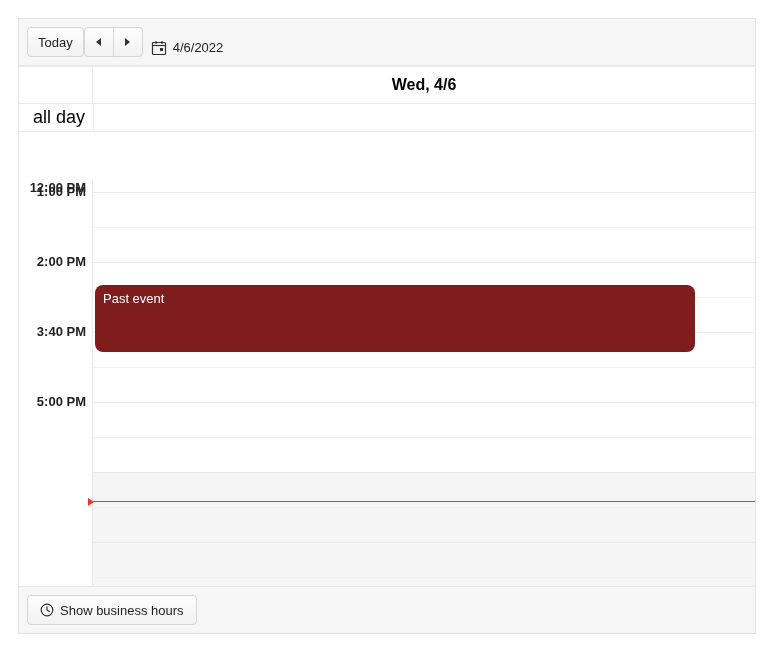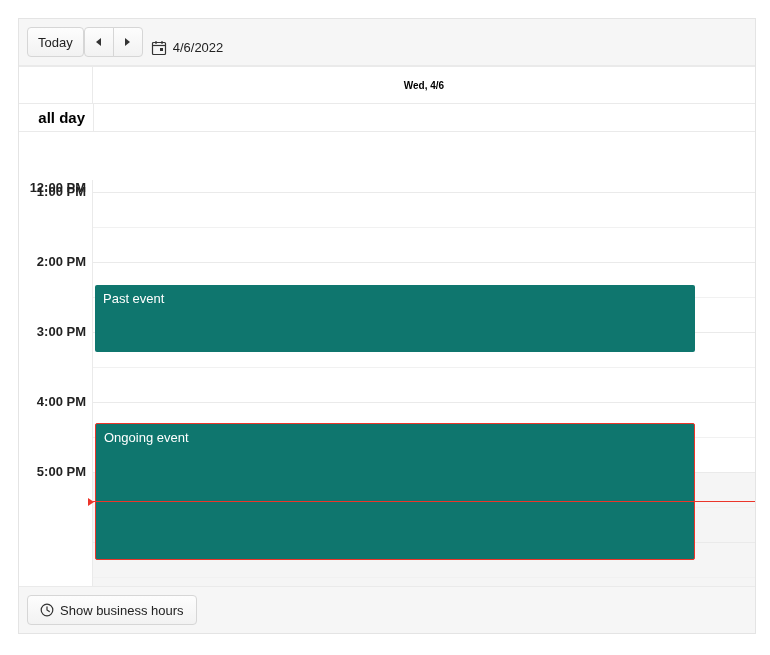--- a/index.html
+++ b/index.html
@@ -29,47 +29,47 @@
   .arrow.left { border-right: 5px solid #333; }
   .arrow.right { border-left: 5px solid #333; }
   .date-display { display:flex; align-items:center; gap:6px; margin-left: 8px; font-size: 13px; color: #222; margin-top: 11px; }
 
   
   .hdr {
     display:flex; height:38px; border-top: 1px solid #eaeaea; border-bottom:1px solid #eaeaea;
     background:#fff;
   }
   .hdr .time-col { width:74px; border-right:1px solid #eaeaea; }
-  .hdr .day-col { flex:1; display:flex; align-items:center; justify-content:center; font-weight:700; font-size:10px; }
+  .hdr .day-col { flex:1; display:flex; align-items:center; justify-content:center; font-weight:700; font-size:16px; }
 
   
   .allday {
     display:flex; height:28px; border-bottom:1px solid #eaeaea; background:#fff;
   }
-  .allday .time-col { width:74px; display:flex; align-items:center; justify-content:flex-end; padding-right:8px; font-weight:700; font-size:15px; }
+  .allday .time-col { width:74px; display:flex; align-items:center; justify-content:flex-end; padding-right:8px; font-weight:400; font-size:18px; }
   .allday .day-col { flex:1; border-left:1px solid #eaeaea; }
 
   
   .grid { display:flex; position:relative; overflow:hidden; }
   .time-gutter { width:74px; border-right:1px solid #eaeaea; }
   .time-gutter .slot { height:70px; position:relative; }
   .time-gutter .slot .label {
     position:absolute; top:-8px; right:6px; font-weight:700; font-size:13px; color:#222;
   }
   .events-col { flex:1; position:relative; }
   .events-col .hour { height:70px; border-top:1px solid #eaeaea; }
   .events-col .hour .half { height:35px; border-bottom:1px dashed transparent; }
   .events-col .hour .half:first-child { border-bottom:1px solid #f1f1f1; }
 
   .nonwork { background:#f5f5f5; }
 
   .event {
     position:absolute; left:2px; width:600px;
-    background:#0f766e; color:#fff; font-size:13px;
-    border-radius:2px; padding:6px 8px; overflow:hidden;
+    background:#7f1d1d; color:#fff; font-size:13px;
+    border-radius:8px; padding:6px 8px; overflow:hidden;
   }
   .event.ongoing { border:1px solid #ec352a; }
 
   .now-line {
     position:absolute; left:0; right:0; height:0;
     border-top:1px solid #ec352a;
   }
   .now-marker {
     position:absolute; left:-5px; width:0; height:0; top:-4px;
     border-top:4px solid transparent; border-bottom:4px solid transparent;
@@ -132,24 +132,21 @@
         <div class="slot" style="height:12px;">
             <span class="label" style="top:0;">12:00 PM</span>
           </div>
         <div class="slot">
             <span class="label">1:00 PM</span>
           </div>
         <div class="slot">
             <span class="label">2:00 PM</span>
           </div>
         <div class="slot">
-            <span class="label">3:00 PM</span>
-          </div>
-        <div class="slot">
-            <span class="label">4:00 PM</span>
+            <span class="label">3:40 PM</span>
           </div>
         <div class="slot">
             <span class="label">5:00 PM</span>
           </div>
       </div>
       <div class="events-col">
         <div style="height:12px;"></div>
         <div class="hour">
             <div class="half"></div>
             <div class="half"></div>
@@ -170,23 +167,20 @@
             <div class="half"></div>
             <div class="half"></div>
           </div>
         <div class="hour nonwork">
             <div class="half"></div>
             <div class="half"></div>
           </div>
 
         <div class="event" style="top:105px; height:67px;">
           <span>Past event</span>
-        </div>
-        <div class="event ongoing" style="top:243px; height:137px;">
-          <span>Ongoing event</span>
         </div>
 
         <div class="now-line" style="top:321px;">
           <span class="now-marker"></span>
         </div>
       </div>
     </div>
 
     <div class="footer">
       <div class="btn">

